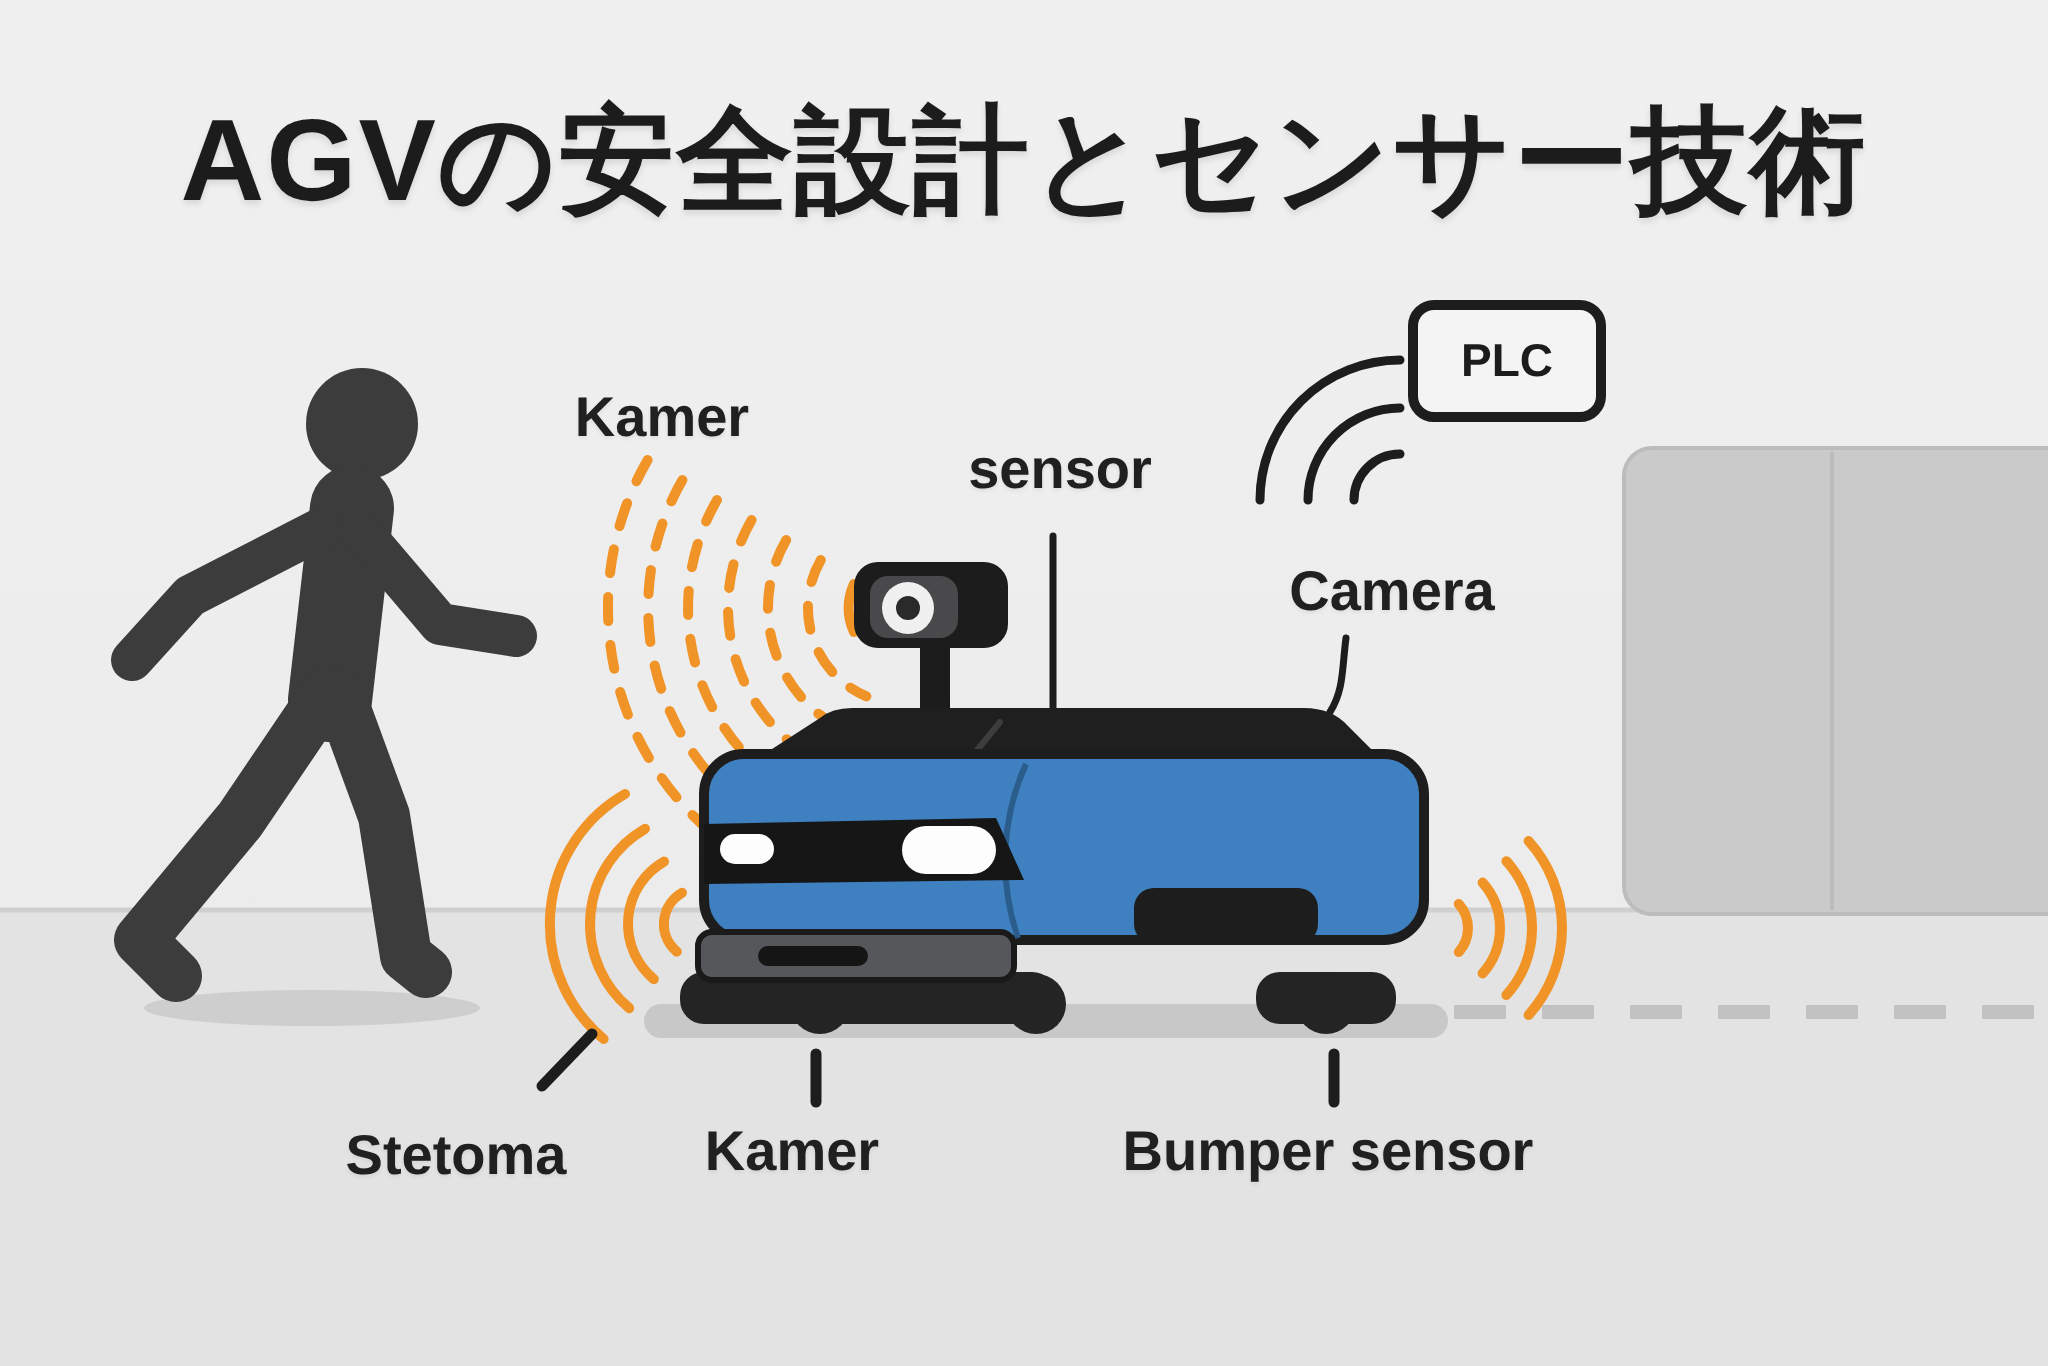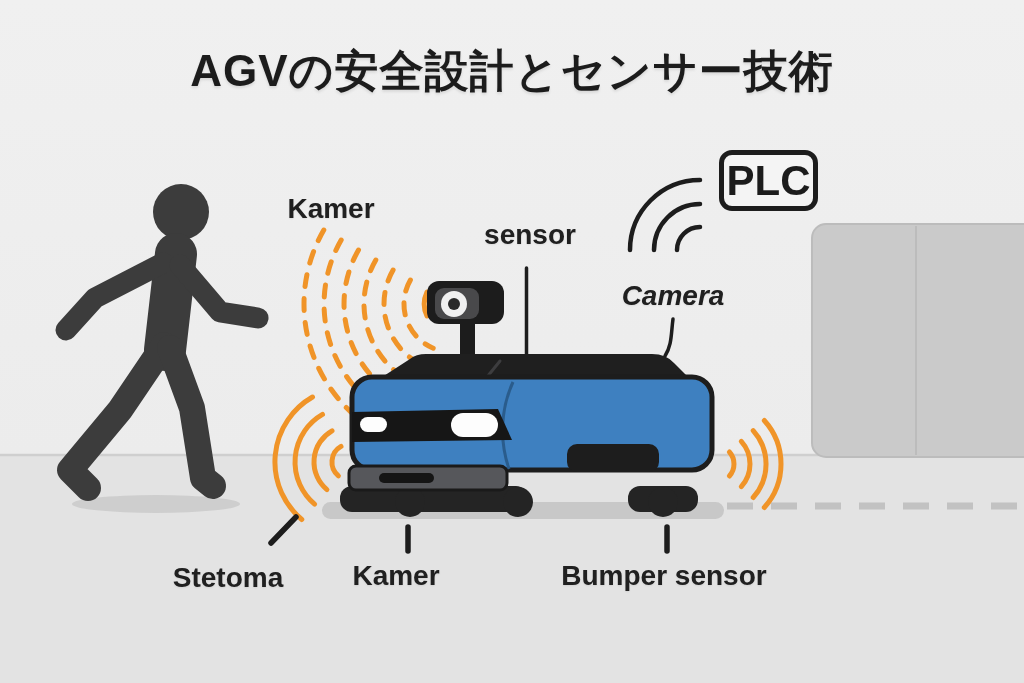--- a/index.html
+++ b/index.html
@@ -9,35 +9,35 @@
   html,body{margin:0;padding:0;}
   .stage{
     position:relative; width:1024px; height:683px; overflow:hidden;
     background:var(--wall,#EDEDED);
     font-family:"Liberation Sans","DejaVu Sans",sans-serif;
     color:var(--ink,#1D1D1D);
   }
   svg.scene{position:absolute; inset:0; display:block;}
   .page-title{
     position:absolute; left:0; right:0; top:42px; margin:0;
-    text-align:center; font-size:44px; font-weight:bold; letter-spacing:1px;
+    text-align:center; font-size:58px; font-weight:bold; letter-spacing:1px;
     color:#1c1c1c; text-shadow:0 2px 3px rgba(0,0,0,0.10);
     white-space:nowrap;
   }
   .lbl{
     position:absolute; transform:translate(-50%,-50%);
     font-size:28px; font-weight:bold; line-height:34px; color:#202020;
     text-align:center; white-space:nowrap;
     text-shadow:0 1px 2px rgba(0,0,0,0.08);
   }
   .plc-box{
-    position:absolute; left:719px; top:150px; width:99px; height:61px;
+    position:absolute; left:704px; top:150px; width:99px; height:61px;
     box-sizing:border-box; border:5px solid var(--ink,#1D1D1D); border-radius:13px;
     background:#f4f4f4; display:flex; align-items:center; justify-content:center;
-    font-size:42px; font-weight:bold; color:#1c1c1c;
+    font-size:23px; font-weight:bold; color:#1c1c1c;
   }
   
   .blue-body{fill:var(--robot-blue,#3E80C0); stroke:var(--ink,#1D1D1D); stroke-width:5;}
   .oarc{fill:none; stroke:var(--accent-orange,#F09428); stroke-width:5; stroke-linecap:round;}
   .oarc.dashed{stroke-dasharray:12 12;}
   .karc{fill:none; stroke:var(--ink,#1D1D1D); stroke-width:4.5; stroke-linecap:round;}
   .leader{fill:none; stroke:var(--ink,#1D1D1D); stroke-width:3.5; stroke-linecap:round;}
   .tick{stroke:var(--ink,#1D1D1D); stroke-width:5.5; stroke-linecap:round;}
   .person{fill:none; stroke:var(--person-gray,#3C3C3C); stroke-linecap:round; stroke-linejoin:round;}
 </style>
@@ -159,21 +159,21 @@
   <div class="lbl" style="left:331px; top:209px;">Kamer</div>
 
   <div class="lbl" style="left:530px; top:235px;">
     <div>sensor</div>
   </div>
 
   <div class="plc-box">
     <span>PLC</span>
   </div>
 
-  <div class="lbl" style="left:673px; top:296px;font-style:italic;">Camera</div>
+  <div class="lbl" style="left:696px; top:296px;">Camera</div>
 
   <div class="lbl" style="left:228px; top:578px;">
     <div>Stetoma</div>
   </div>
 
   <div class="lbl" style="left:396px; top:576px;">Kamer</div>
 
   <div class="lbl" style="left:664px; top:576px;">Bumper sensor</div>
 
 </div>

